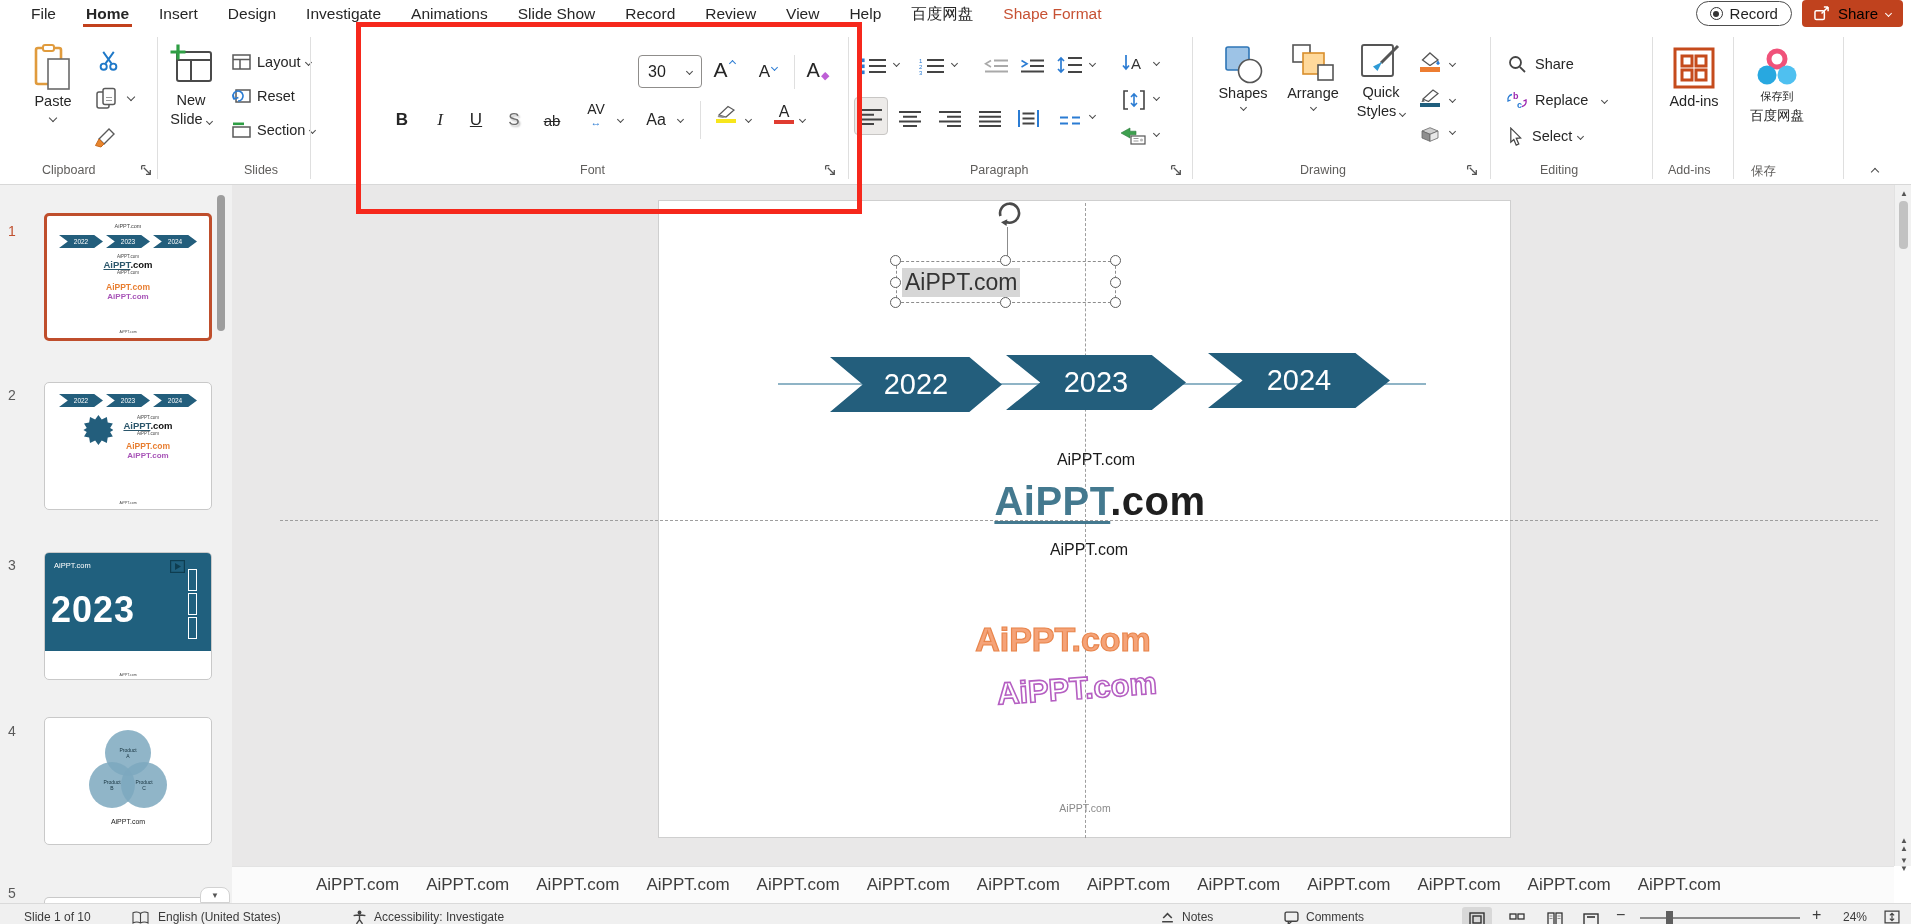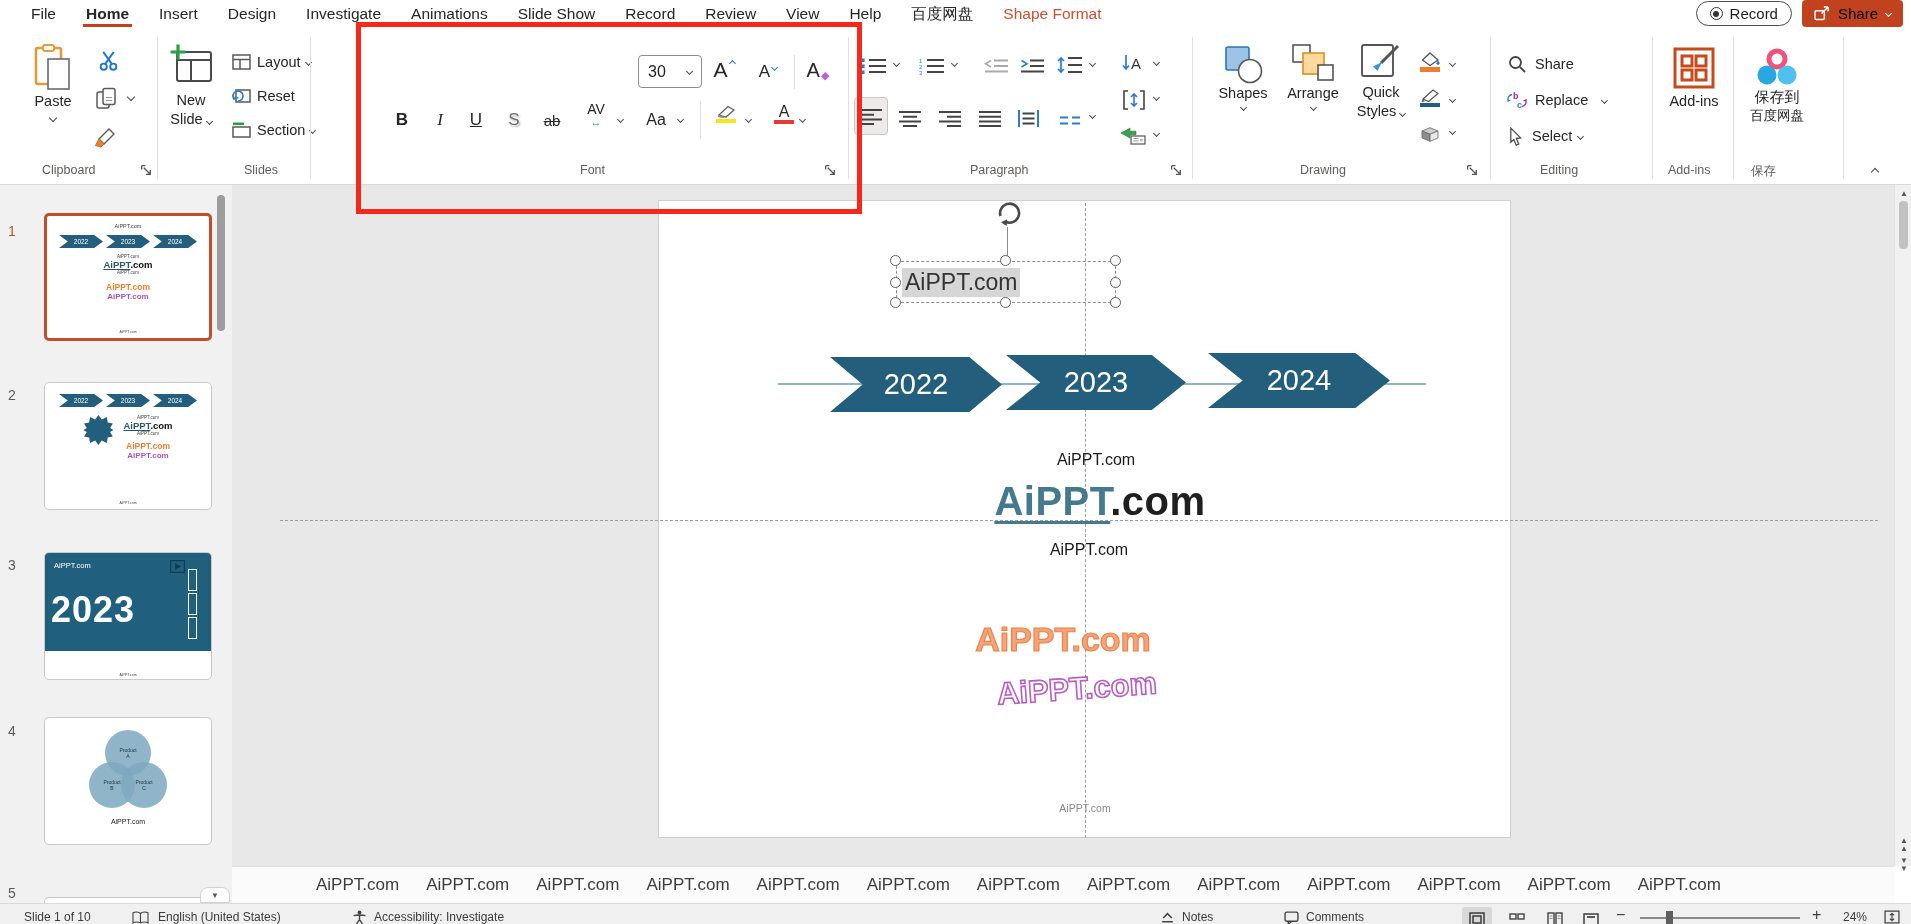--- a/index.html
+++ b/index.html
@@ -492,21 +492,21 @@
     </div>
     <div class="glabel" style="left:1668px">Add-ins</div>
     <div class="gdiv" style="left:1733px"></div>
 
     <div class="big" style="left:1742px;top:20px;width:70px">
       <svg width="44" height="40" viewBox="0 0 44 40">
           <circle cx="22" cy="12" r="8" fill="none" stroke="#F0527A" stroke-width="5"></circle>
           <circle cx="12" cy="28" r="9.5" fill="#28A8E0"></circle>
           <circle cx="32" cy="28" r="9.5" fill="#4FC0F0"></circle>
         </svg>
-      <span class="lbl2" style="font-size:15px">保存到</span>
+      <span class="lbl2" style="font-size:11px">保存到</span>
       <span class="lbl2" style="font-size:13.5px">百度网盘</span>
     </div>
     <div class="glabel" style="left:1751px">保存</div>
     <div class="gdiv" style="left:1843px"></div>
 
     <span class="cv up" style="position:absolute;left:1872px;top:142px"></span>
   </div>
 
   <div id="anno"></div>
 

